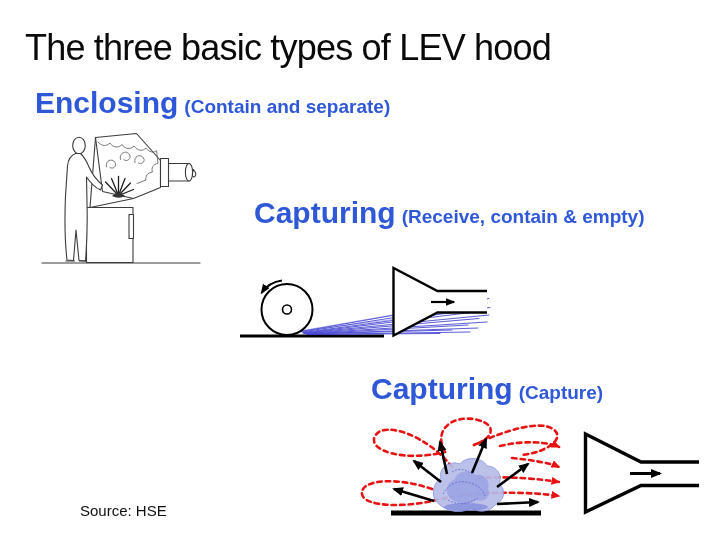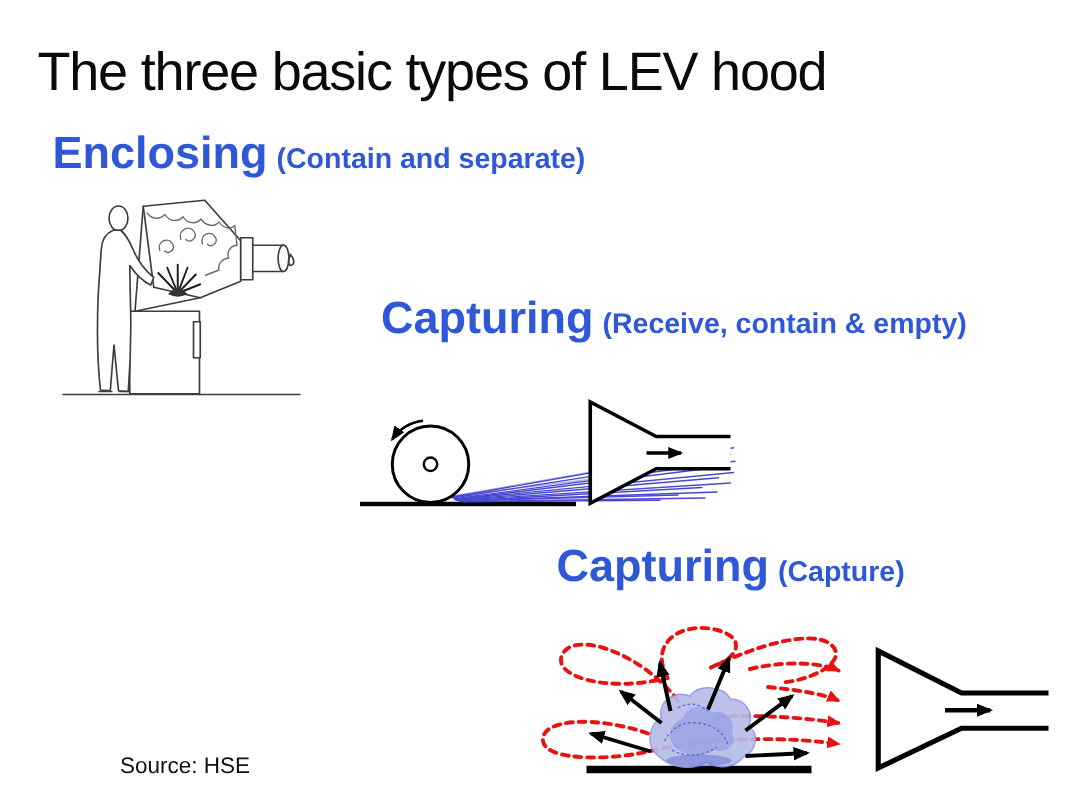--- a/index.html
+++ b/index.html
@@ -18,21 +18,21 @@
     position:absolute;left:10px;top:12px;margin:15px;
     font-size:36px;font-weight:400;letter-spacing:-0.8px;color:#0a0a0a;white-space:nowrap;text-align:center;
   }
   .heading{
     position:absolute;color:var(--heading-blue);font-weight:700;white-space:nowrap;
   }
   .hname{font-size:30px;}
   .hqual{font-size:19px;margin-left:6px;}
   .h-enclosing{left:35px;top:86px;}
   .h-receiving{left:254px;top:196px;}
-  .h-capturing{left:371px;top:361px;}
+  .h-capturing{left:371px;top:372px;}
   .source{
     position:absolute;left:80px;top:502px;font-size:15px;color:#101010;
   }
   svg.illo{position:absolute;overflow:visible;}
   .i-enclosing{left:40px;top:124px;}
   .i-receiving{left:233px;top:253px;}
   .i-capturing{left:335px;top:412px;}
 
   
   .thin{stroke:#3c3c3c;stroke-width:1.1;fill:none;stroke-linejoin:round;stroke-linecap:round;}

